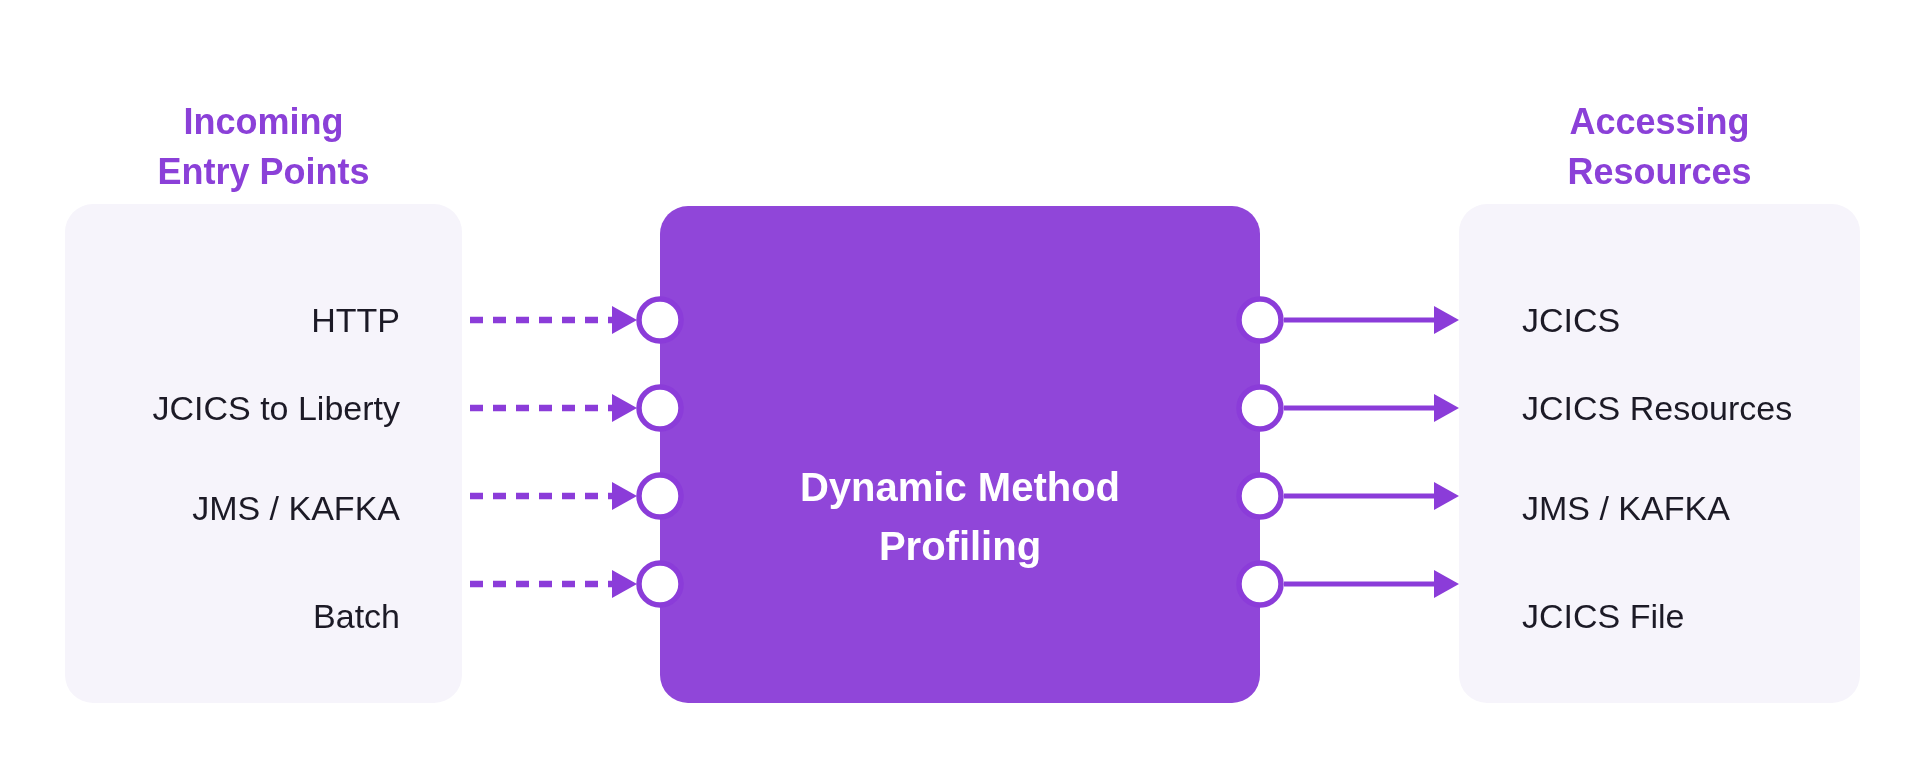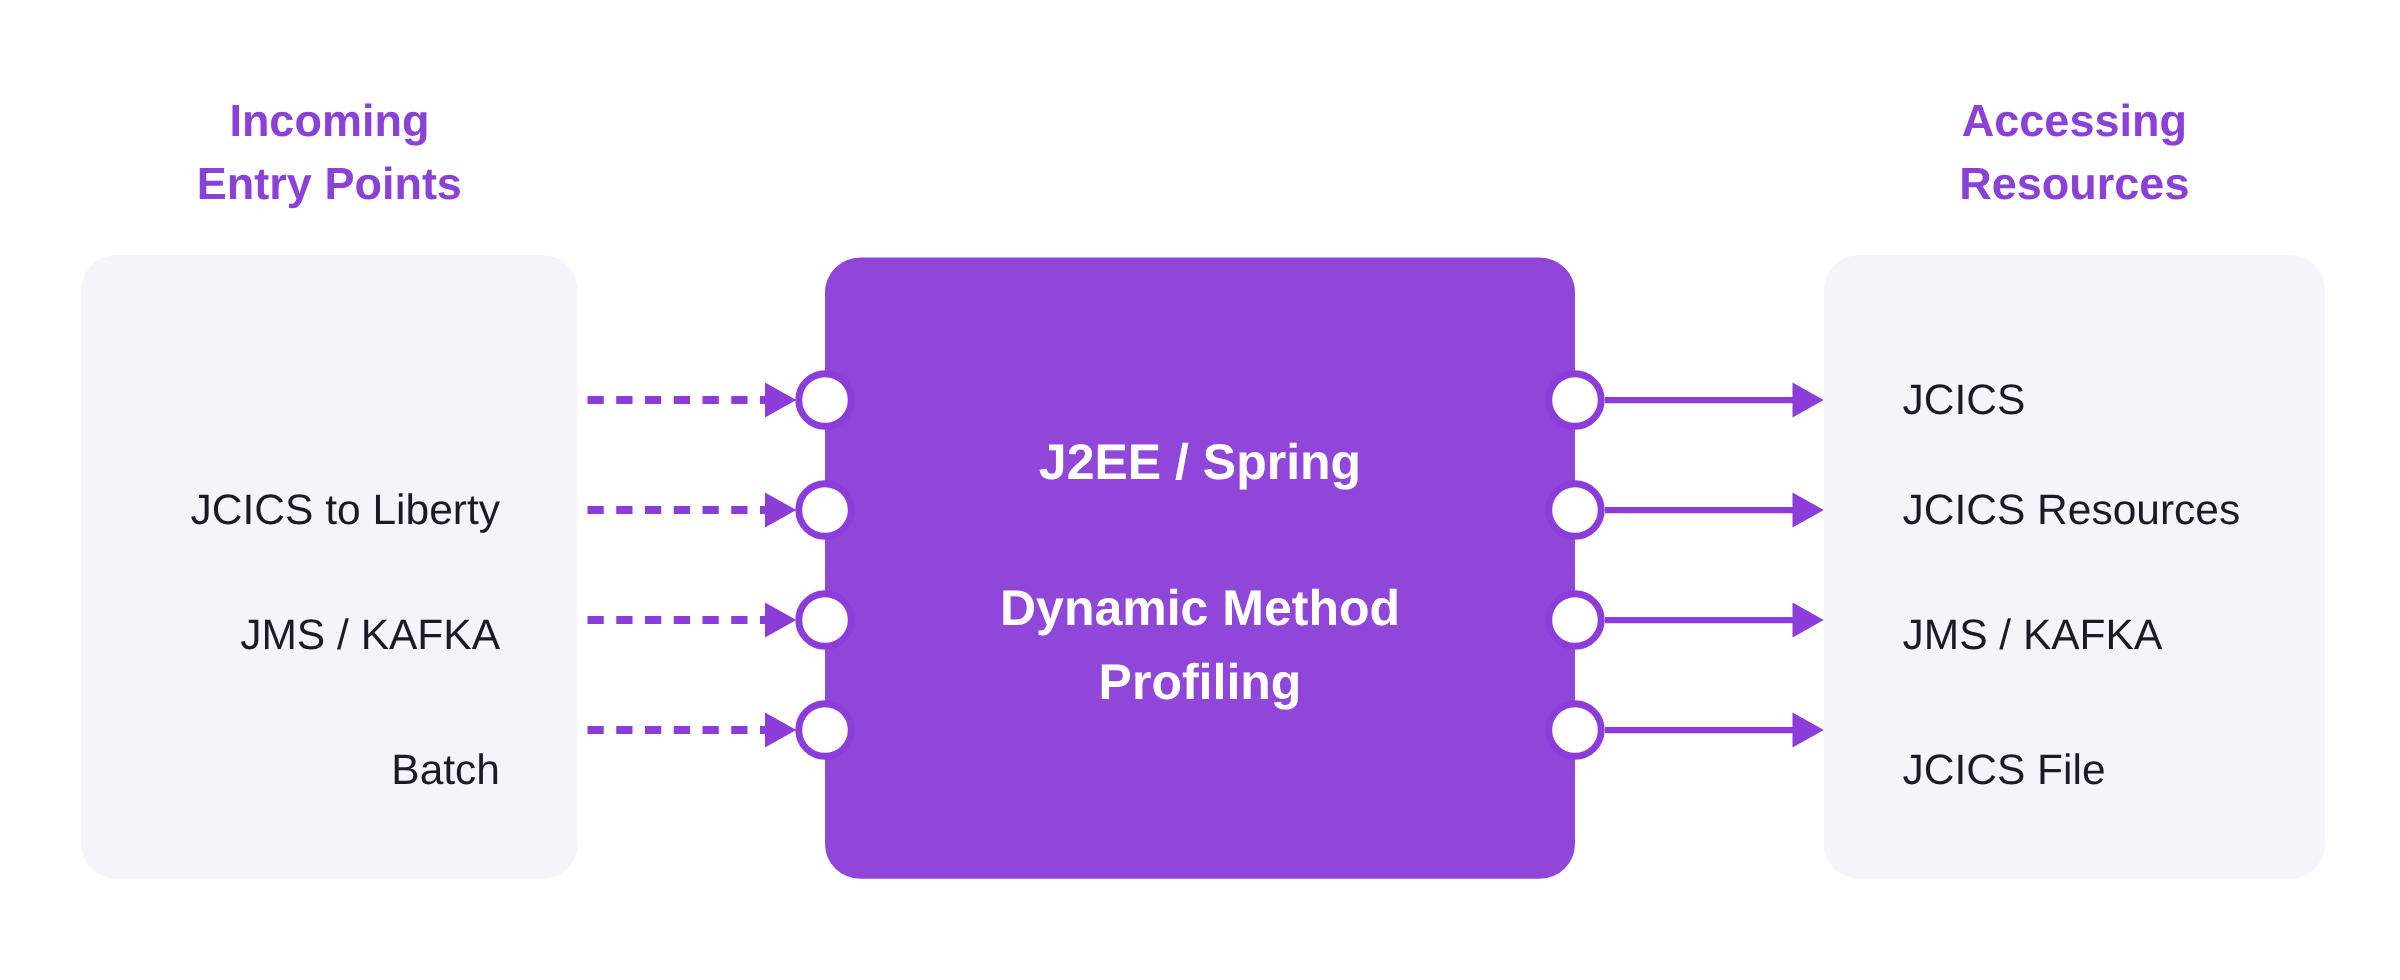--- a/index.html
+++ b/index.html
@@ -6,21 +6,21 @@
   .canvas {
     position: relative;
     width: 1920px;
     height: 784px;
     background: #ffffff;
     overflow: hidden;
     font-family: "Liberation Sans", sans-serif;
   }
   .col-heading {
     position: absolute;
-    top: 72px;
+    top: 97px;
     font-size: 36px;
     font-weight: 700;
     line-height: 50px;
     color: #8b40d8;
     text-align: center;
   }
   .col-heading .hline { display: block; }
   .main-title {
     position: absolute;
     left: 660px;
@@ -149,25 +149,25 @@
     <span class="hline">Incoming</span>
     <span class="hline">Entry Points</span>
   </div>
 
 
   <div class="col-heading" style="left:1459px; width:401px;">
     <span class="hline">Accessing</span>
     <span class="hline">Resources</span>
   </div>
 
+  <div class="row-label left-side row-y1">HTTP</div>
   <div class="row-label left-side row-y2">JCICS to Liberty</div>
   <div class="row-label left-side row-y3">JMS / KAFKA</div>
   <div class="row-label left-side row-y4">Batch</div>
 
-  <div class="center-line center-line-1">J2EE / Spring</div>
   <div class="center-line center-line-3">Profiling</div>
   <div class="center-line center-line-2">Dynamic Method</div>
 
   <div class="row-label right-side row-y1">JCICS</div>
   <div class="row-label right-side row-y2">JCICS Resources</div>
   <div class="row-label right-side row-y3">JMS / KAFKA</div>
   <div class="row-label right-side row-y4">JCICS File</div>
 
 </div>
 

